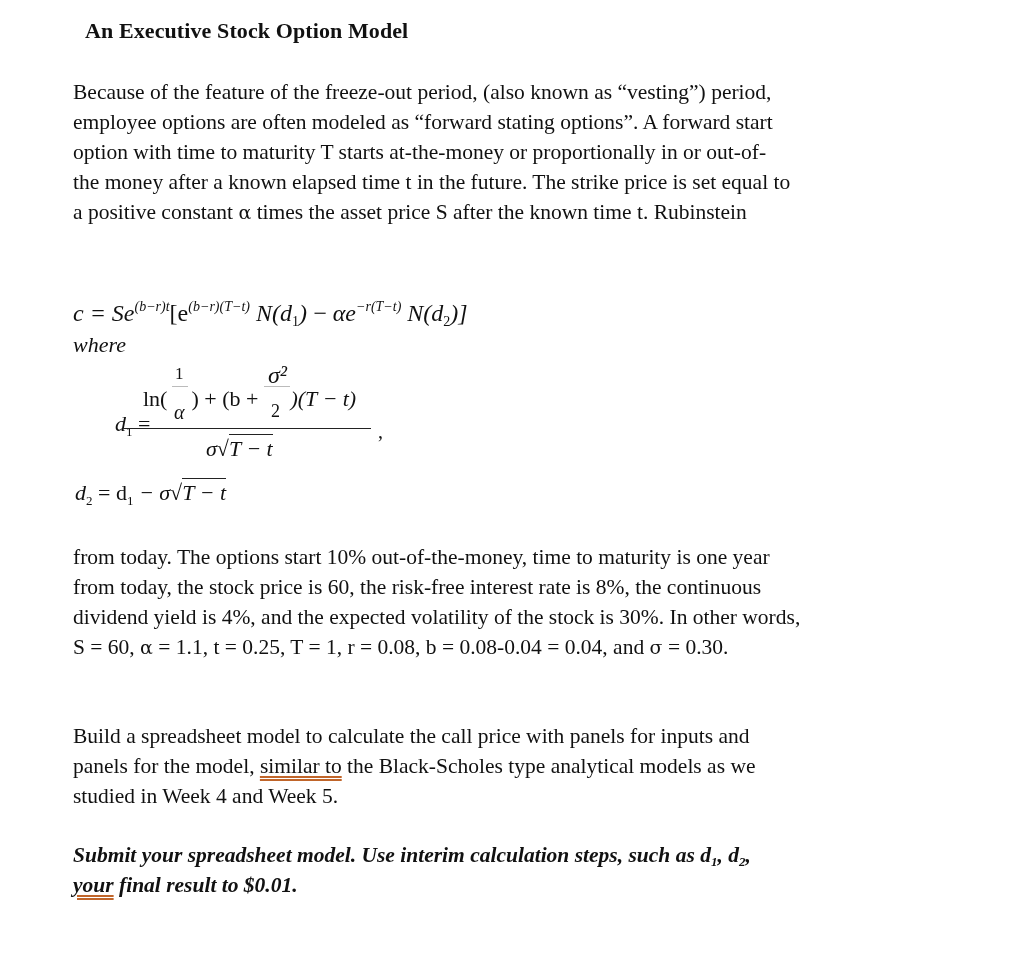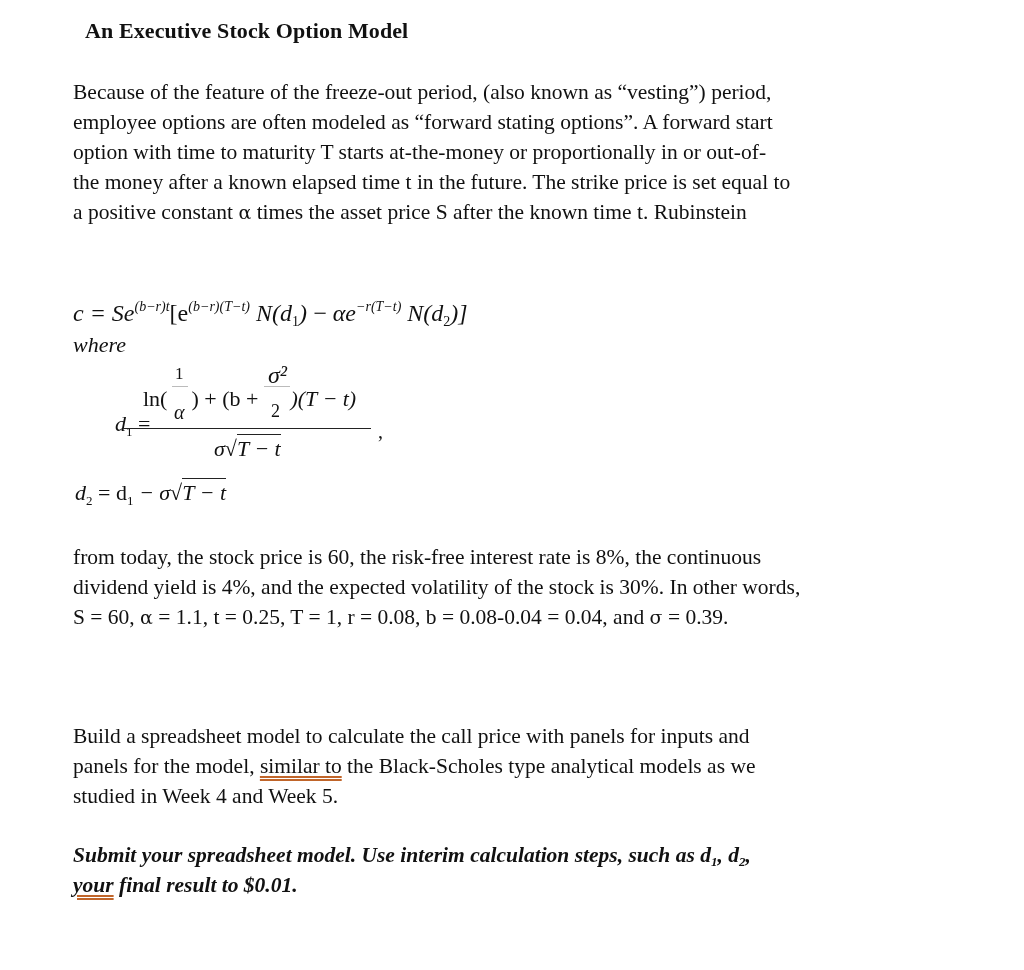--- a/index.html
+++ b/index.html
@@ -28,21 +28,21 @@
   .d1-lhs { position: absolute; left: 0; top: 43px; margin-left: 40px; }
   .d1-lhs .m-sub, .eq-d2 .m-sub { font-size: 13px; vertical-align: -5px; line-height: 0; font-style: normal; }
   .frac-bar { position: absolute; left: 48px; top: 60px; width: 248px; height: 1px; background: #222; }
   .num { position: absolute; left: 68px; top: 18px; font-size: 22px; }
   .num-one { position: absolute; left: 100px; top: -4px; font-size: 17px; font-style: normal; }
   .num-one-bar { position: absolute; left: 97px; top: 18px; width: 16px; height: 1px; background: #bbb; }
   .num-alpha { position: absolute; left: 99px; top: 33px; font-size: 20px; }
   .num-sig { position: absolute; left: 193px; top: -6px; font-size: 24px; }
   .num-sig-bar { position: absolute; left: 189px; top: 18px; width: 26px; height: 1px; background: #bbb; }
   .num-two { position: absolute; left: 196px; top: 33px; font-size: 18px; font-style: normal; }
-  .den { position: absolute; left: 139px; top: 66px; font-size: 22px; }
+  .den { position: absolute; left: 131px; top: 66px; font-size: 22px; }
   .sqrt-line { display: inline-block; border-top: 1px solid #222; padding-top: 1px; }
   .comma { position: absolute; left: 303px; top: 52px; font-size: 20px; font-style: normal; }
   .eq-d2 { top: 478px; left: 2px; font-size: 22px; }
 </style>
 </head>
 <body>
 
 <div class="doc">
 
   <div class="title">An Executive Stock Option Model</div>
@@ -75,23 +75,24 @@
     <span class="frac-bar"></span>
     <span class="den"><span>σ√</span><span class="sqrt-line">T − t</span></span>
     <span class="comma">,</span>
   </div>
 
   <div class="math eq-d2">
     <span>d</span><span class="m-sub">2</span><span class="up"> = d</span><span class="m-sub">1</span><span> − σ√</span><span class="sqrt-line">T − t</span>
   </div>
 
   <div class="para p2">
+    <span class="line">from today.  The options start 10% out-of-the-money, time to maturity is one year</span>
     <span class="line">from today, the stock price is 60, the risk-free interest rate is 8%, the continuous</span>
     <span class="line">dividend yield is 4%, and the expected volatility of the stock is 30%. In other words,</span>
-    <span class="line"><span>S = 60,  </span><span class="greek">α</span><span> = 1.1, t = 0.25, T = 1, r = 0.08, b = 0.08-0.04 = 0.04, and </span><span class="greek">σ</span><span> = 0.39.</span></span>
+    <span class="line"><span>S = 60,  </span><span class="greek">α</span><span> = 1.1, t = 0.25, T = 1, r = 0.08, b = 0.08-0.04 = 0.04, and </span><span class="greek">σ</span><span> = 0.30.</span></span>
   </div>
 
   <div class="para p3">
     <span class="line">Build a spreadsheet model to calculate the call price with panels for inputs and</span>
     <span class="line"><span>panels for the model, </span><span class="squig">similar to</span><span> the Black-Scholes type analytical models as we</span></span>
     <span class="line">studied in Week 4 and Week 5.</span>
   </div>
 
   <div class="para p4">
     <span class="line"><span>Submit your spreadsheet model.  Use interim calculation steps, such as d</span><span class="sub">1</span><span>, d</span><span class="sub">2</span><span>,</span></span>

